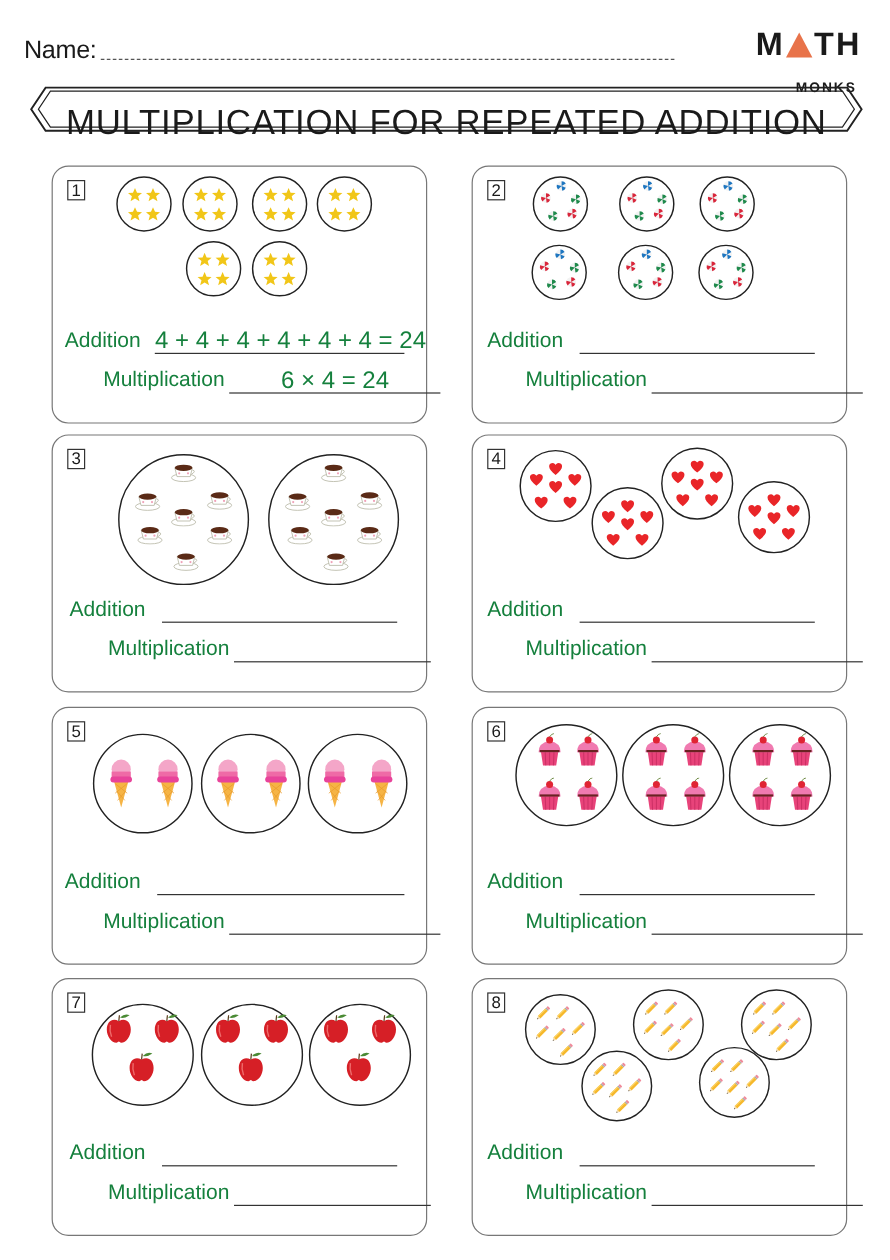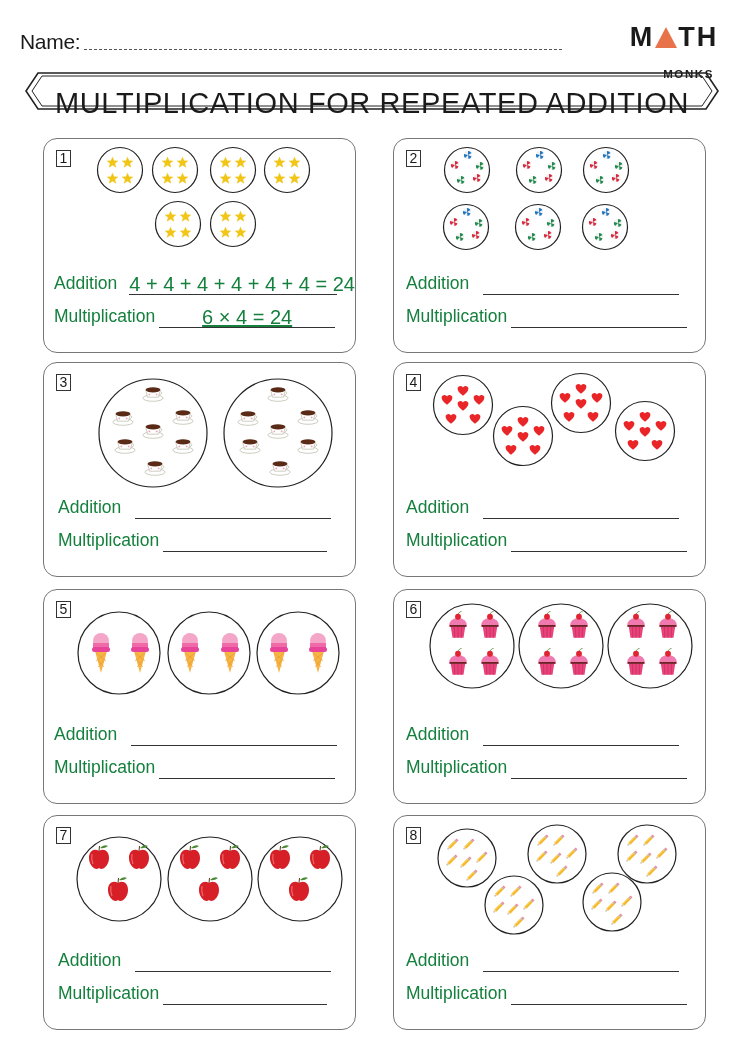--- a/index.html
+++ b/index.html
@@ -17,24 +17,24 @@
 
   .title-banner { position: absolute; left: 24px; top: 71px; width: 696px; height: 40px; }
   .title-banner svg { position: absolute; left: 0; top: 0; }
   .title-text { position: absolute; left: 0; top: 12px; width: 100%; height: 100%; display: flex; align-items: center; justify-content: center; font-size: 29px; letter-spacing: 0.6px; color: #1a1a1a; }
 
   .card { position: absolute; width: 313px; height: 215px; border: 1.6px solid #777; border-radius: 14px; background: #fff; }
   .num-box { position: absolute; left: 12px; top: 11px; width: 15px; height: 17px; border: 1px solid #333; font-size: 14px; line-height: 15px; text-align: center; }
   .pic { position: absolute; left: 0; top: 0; }
   .row-add, .row-mul { position: absolute; left: 12px; display: flex; font-size: 17.5px; color: #15803d; }
   .row-add { top: 134px; }
-  .row-mul { top: 167px; }
+  .row-mul { top: 167px; margin-left: 32px; }
   .blank { height: 22px; border-bottom: 1.3px solid #333; margin-left: 14px; text-align: center; font-size: 20px; line-height: 22px; white-space: nowrap; }
   .row-add .blank { width: 196px; }
-  .row-mul .blank { width: 176px; margin-left: 4px; text-decoration: underline; }
+  .row-mul .blank { width: 176px; margin-left: 4px; }
 </style>
 </head>
 <body>
 
 <div class="name-row">
   <span class="name-label">Name:</span>
   <div class="name-line"></div>
 </div>
 
 <div class="logo">

